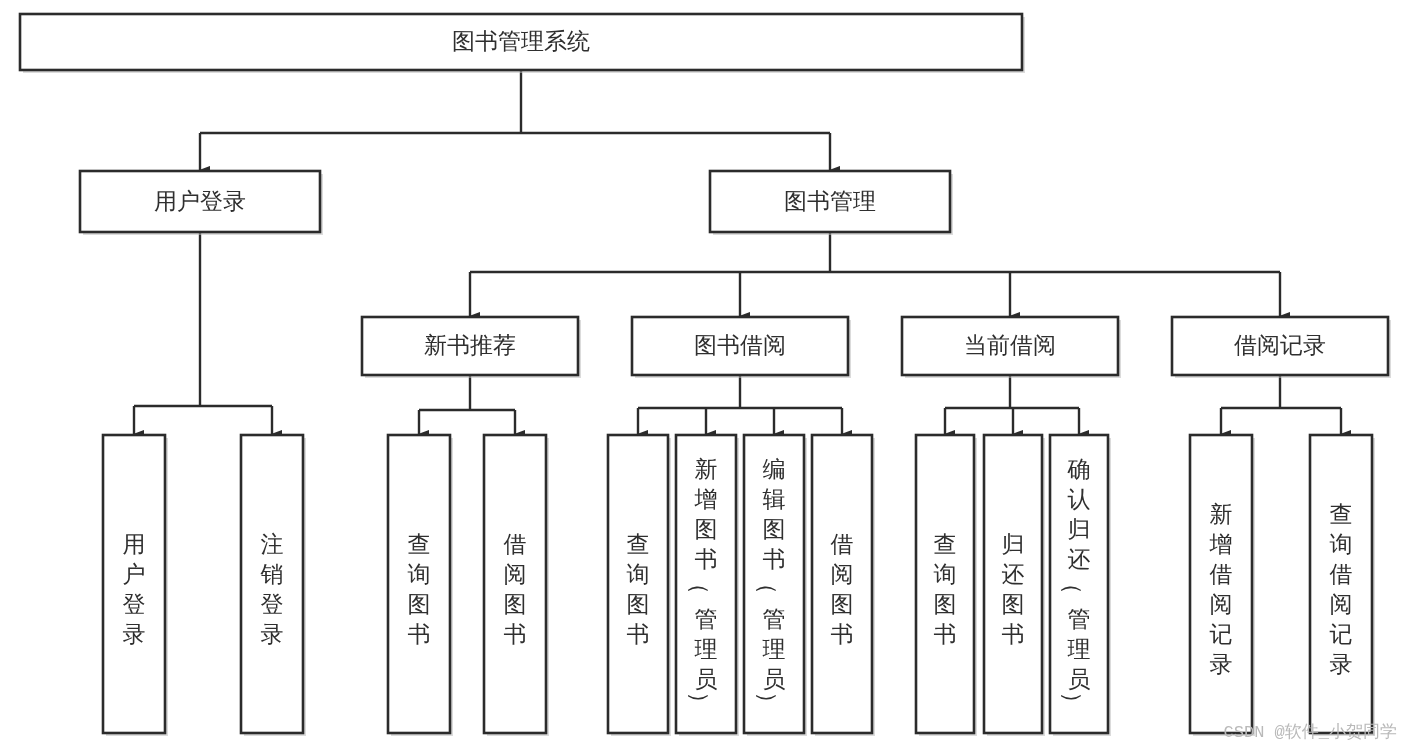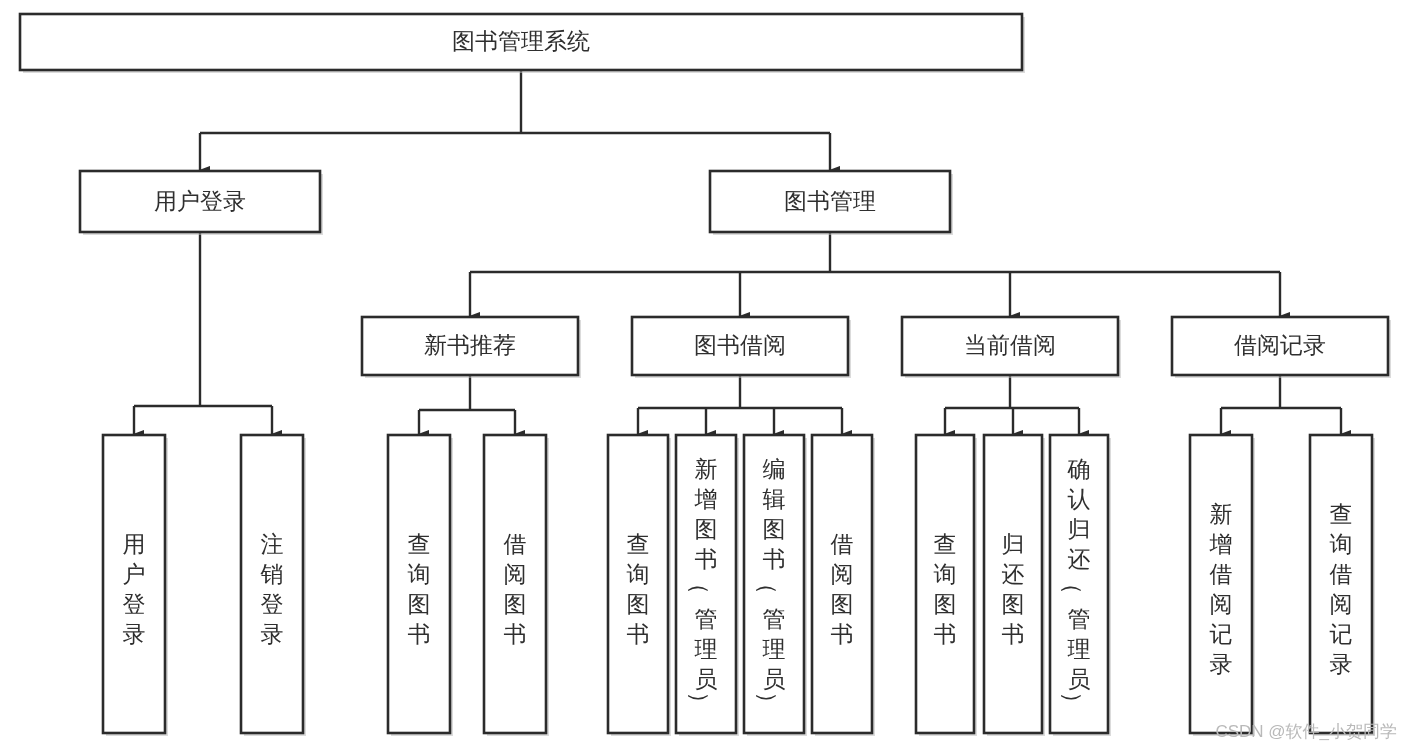--- a/index.html
+++ b/index.html
@@ -46,21 +46,21 @@
     font-family: "Liberation Sans", "DejaVu Sans", sans-serif;
     fill: #2f2f2f;
     font-size: 23px;
     text-anchor: middle;
     dominant-baseline: middle;
   }
   .watermark {
     position: absolute;
     right: 8px;
     bottom: 4px;
-    font-family: Liberation Sans, sans-serif;
+    font-family: Liberation Mono, monospace;
     font-size: 17px;
     color: #b9b9b9;
     white-space: nowrap;
     user-select: none;
   }
 </style>
 </head>
 <body>
 
 <div id="diagram-root">

